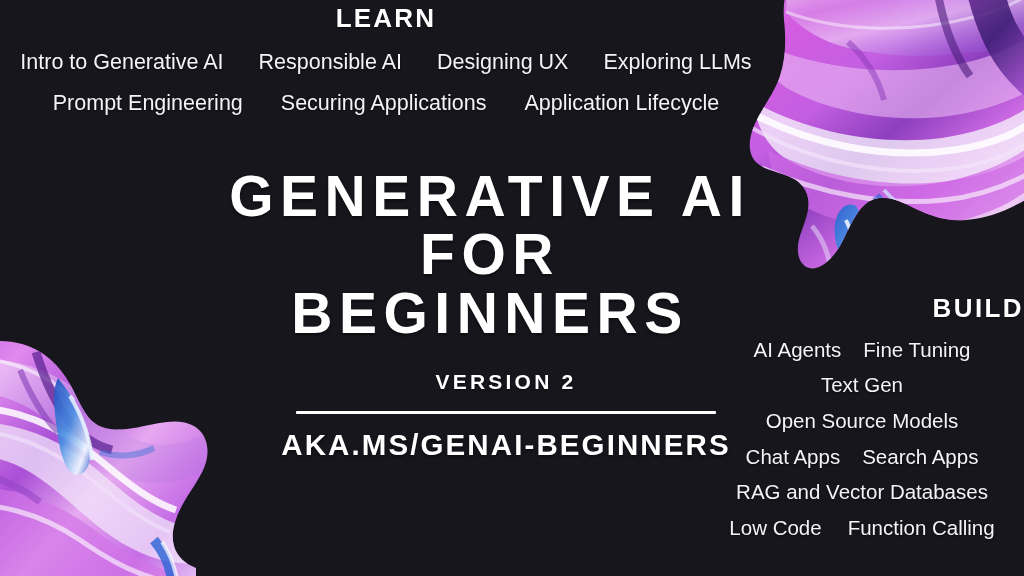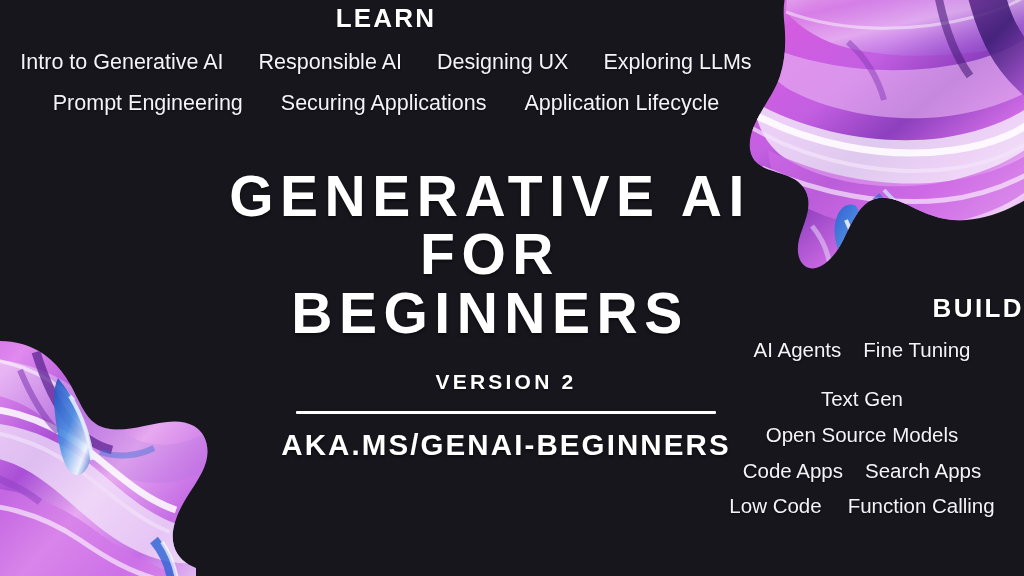--- a/index.html
+++ b/index.html
@@ -129,21 +129,21 @@
   
   #build-section {
     position: absolute;
     top: 292px;
     left: 700px;
     width: 324px;
     text-align: right;
   }
   #build-heading { letter-spacing: 2.4px; }
   #build-row-1 { margin-top: 11px; gap: 22px; }
-  #build-row-2 { margin-top: 24px; gap: 30px; }
+  #build-row-2 { margin-top: 10px; gap: 30px; }
   #build-row-3 { margin-top: 10px; gap: 0; }
   #build-row-4 { margin-top: 10px; gap: 22px; }
   #build-row-5 { margin-top: 10px; gap: 0; }
   #build-row-6 { margin-top: 10px; gap: 26px; }
   #build-section .chip { font-size: 20.5px; }
 </style>
 </head>
 <body style="background: rgb(23, 22, 29);">
 
 <div id="poster" style="background: rgb(23, 22, 29);">
@@ -329,24 +329,27 @@
 
     <div class="chip-row" id="build-row-2">
       <span class="chip">Text Gen</span>
     </div>
 
     <div class="chip-row" id="build-row-3">
       <span class="chip">Open Source Models</span>
     </div>
 
     <div class="chip-row" id="build-row-4">
-      <span class="chip">Code Apps</span>
+      <span class="chip">Chat Apps</span>
       <span class="chip">Search Apps</span>
     </div>
 
+    <div class="chip-row" id="build-row-5">
+      <span class="chip">RAG and Vector Databases</span>
+    </div>
 
     <div class="chip-row" id="build-row-6">
       <span class="chip">Low Code</span>
       <span class="chip">Function Calling</span>
     </div>
   </div>
 
 </div>
 
 </body></html>

